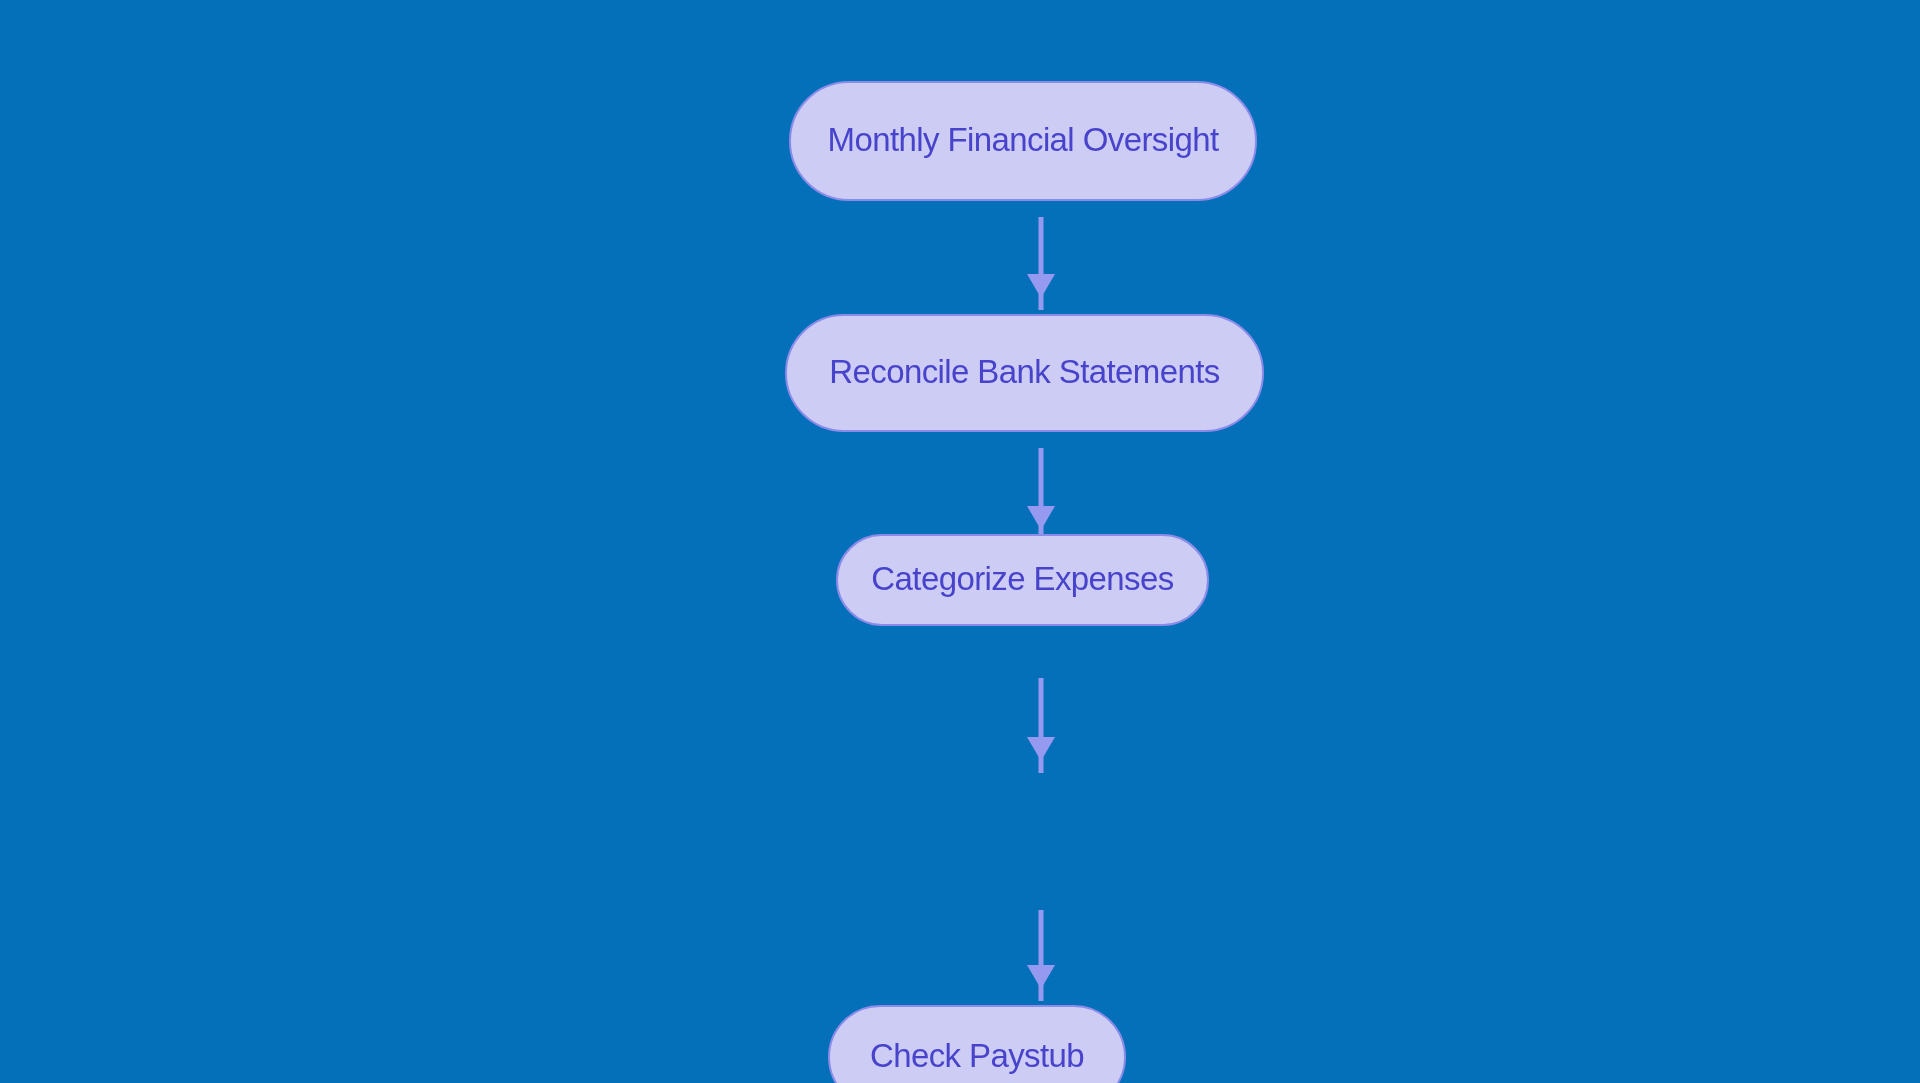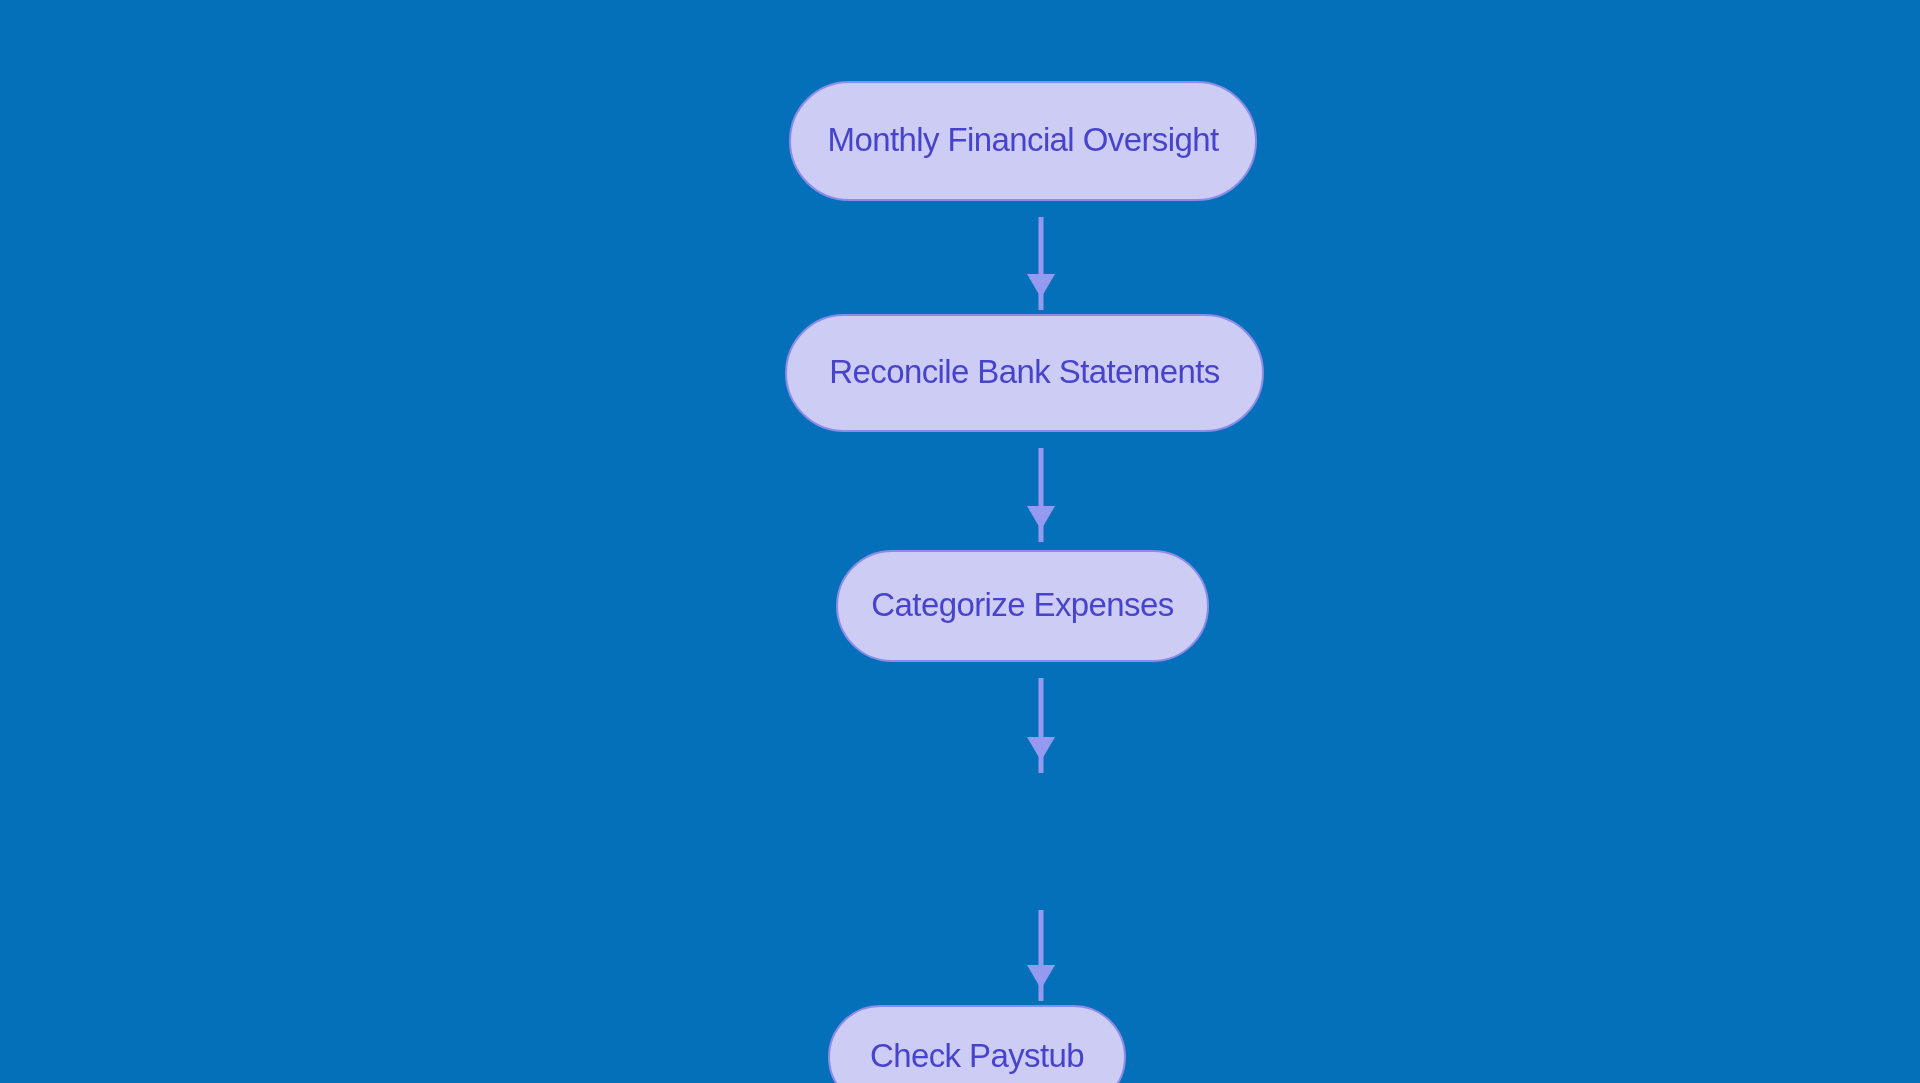--- a/index.html
+++ b/index.html
@@ -35,21 +35,21 @@
   .node-label {
     color: var(--node-text);
     font-size: 33px;
     letter-spacing: -0.6px;
     white-space: nowrap;
     padding-bottom: 2px;
   }
 
   .n1 { left: 725px; top: 17px;  width: 468px; height: 120px; }
   .n2 { left: 721px; top: 250px; width: 479px; height: 118px; text-align: right; }
-  .n3 { left: 772px; top: 486px; width: 373px; height: 112px; }
+  .n3 { left: 772px; top: 470px; width: 373px; height: 92px; }
   .n4 { left: 743px; top: 712px; width: 438px; height: 118px; }
   .n5 { left: 764px; top: 941px; width: 298px; height: 104px; }
 
   .arrow { position: absolute; left: 946px; width: 29px; }
   .a1 { top: 137px; height: 113px; }
   .a2 { top: 368px; height: 114px; }
   .a3 { top: 598px; height: 115px; }
   .a4 { top: 830px; height: 111px; }
 
   .arrow-line {

